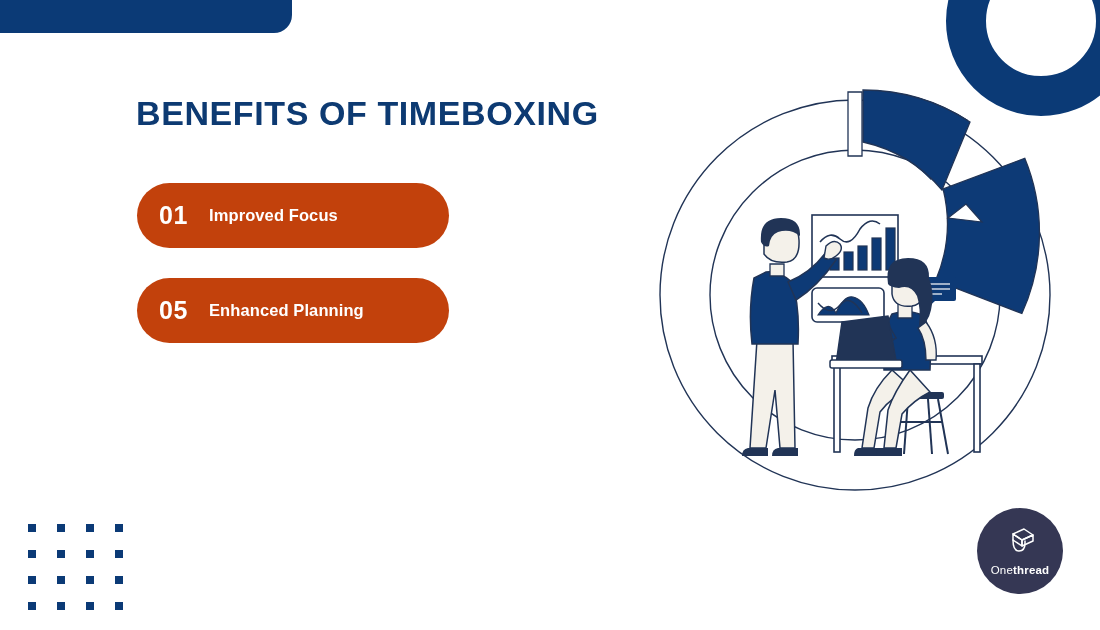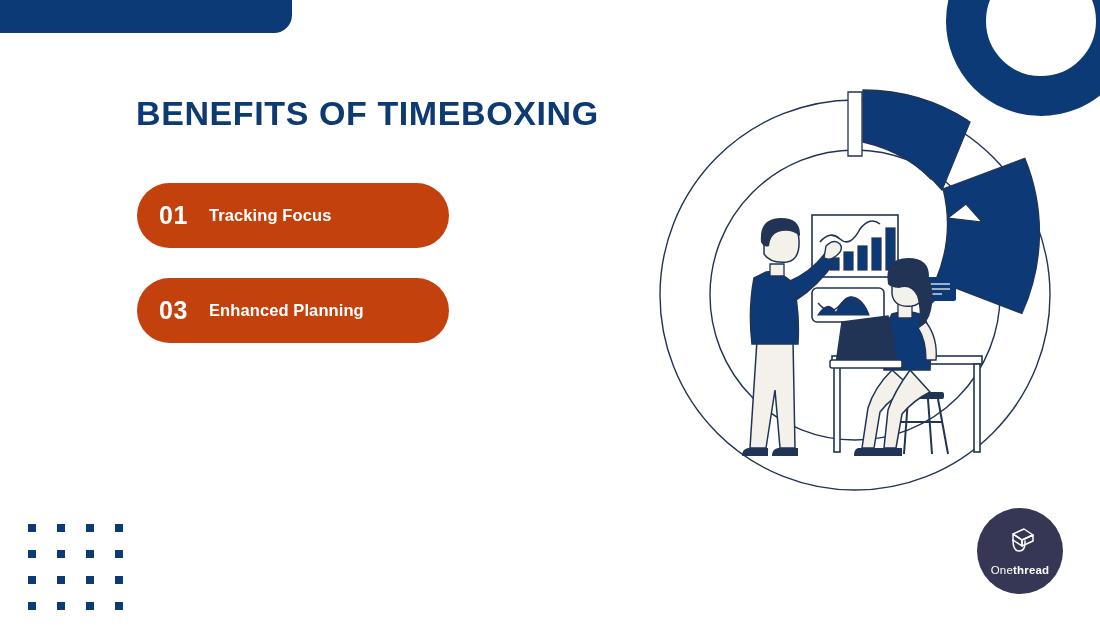--- a/index.html
+++ b/index.html
@@ -164,25 +164,25 @@
       <i></i>
       <i></i>
   </div>
 
   <div class="title">BENEFITS OF TIMEBOXING</div>
 
   <div class="pill-list">
 
     <div class="pill">
       <span class="pill-num">01</span>
-      <span class="pill-label">Tracking Focus</span>
+      <span class="pill-label">Improved Focus</span>
     </div>
 
     <div class="pill">
-      <span class="pill-num">03</span>
+      <span class="pill-num">05</span>
       <span class="pill-label">Enhanced Planning</span>
     </div>
 
 
 
   </div>
 
   <div class="illustration">
     <svg width="470" height="450" viewBox="0 0 470 450" xmlns="http://www.w3.org/2000/svg">
 

